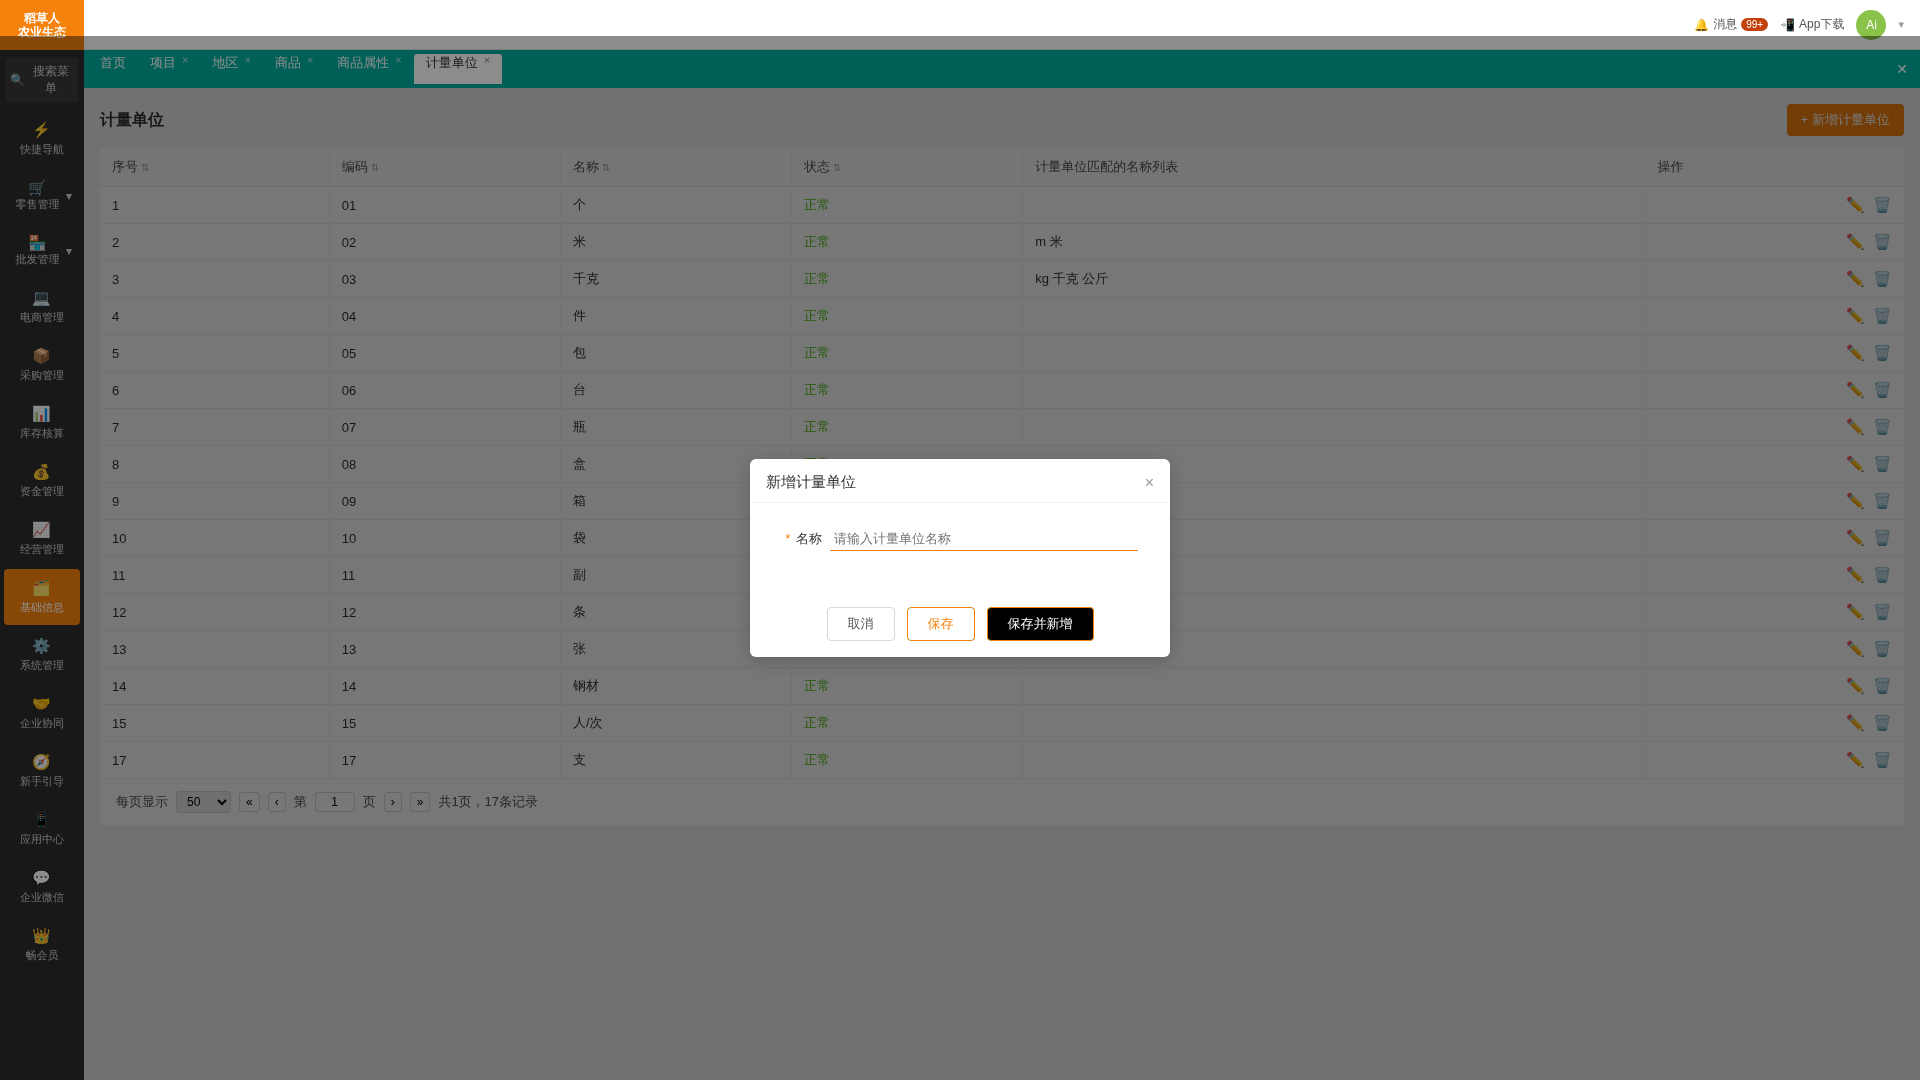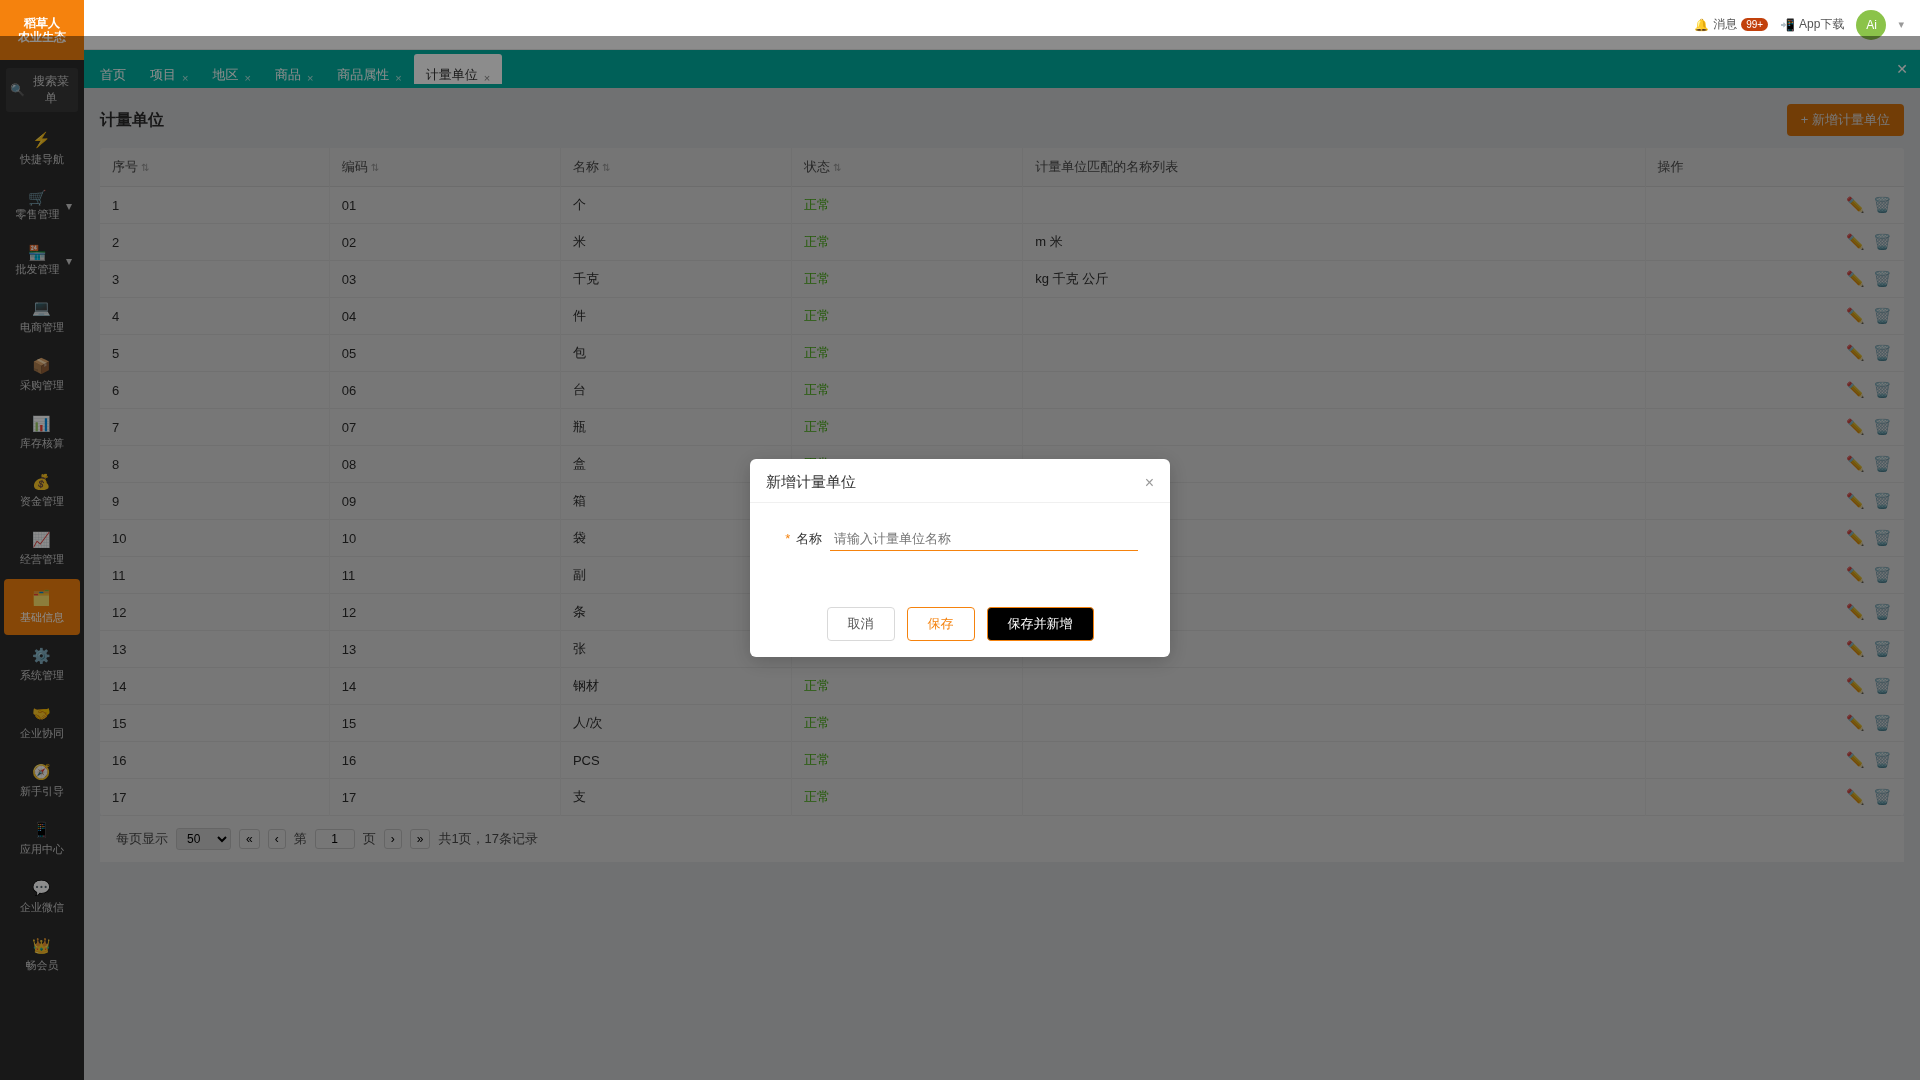--- a/index.html
+++ b/index.html
@@ -9,21 +9,21 @@
     .sidebar {
       width: 84px;
       background: #2d2d2d;
       display: flex;
       flex-direction: column;
       flex-shrink: 0;
       height: 100%;
     }
     .sidebar-logo {
       background: #f5820d;
-      height: 60px;
+      height: 50px;
       display: flex;
       align-items: center;
       justify-content: center;
       color: white;
       font-size: 18px;
       font-weight: bold;
     }
     .sidebar-logo-text { font-size: 12px; color: white; text-align: center; line-height: 1.2; }
     .sidebar-search {
       padding: 8px 6px;
@@ -111,21 +111,21 @@
     
     .tab-bar {
       background: #00b0a0;
       display: flex;
       align-items: center;
       height: 38px;
       padding: 0 4px;
     }
     .tab-item {
       display: flex;
-      align-items: flex-end;
+      align-items: flex-start;
       padding: 0 12px;
       height: 30px;
       color: white;
       font-size: 13px;
       cursor: pointer;
       border-radius: 3px 3px 0 0;
       gap: 4px;
       white-space: nowrap;
     }
     .tab-item.active { background: white; color: #333; }
@@ -691,33 +691,20 @@
       <td><span class="status-normal">正常</span></td>
       <td></td>
       <td>
         <div class="action-icons">
           <span class="action-icon" title="编辑">✏️</span>
           <span class="action-icon" title="删除">🗑️</span>
         </div>
       </td>
     </tr>
             <tr>
-      <td>16</td>
-      <td>16</td>
-      <td>PCS</td>
-      <td><span class="status-normal">正常</span></td>
-      <td></td>
-      <td>
-        <div class="action-icons">
-          <span class="action-icon" title="编辑">✏️</span>
-          <span class="action-icon" title="删除">🗑️</span>
-        </div>
-      </td>
-    </tr>
-            <tr>
       <td>17</td>
       <td>17</td>
       <td>支</td>
       <td><span class="status-normal">正常</span></td>
       <td></td>
       <td>
         <div class="action-icons">
           <span class="action-icon" title="编辑">✏️</span>
           <span class="action-icon" title="删除">🗑️</span>
         </div>

